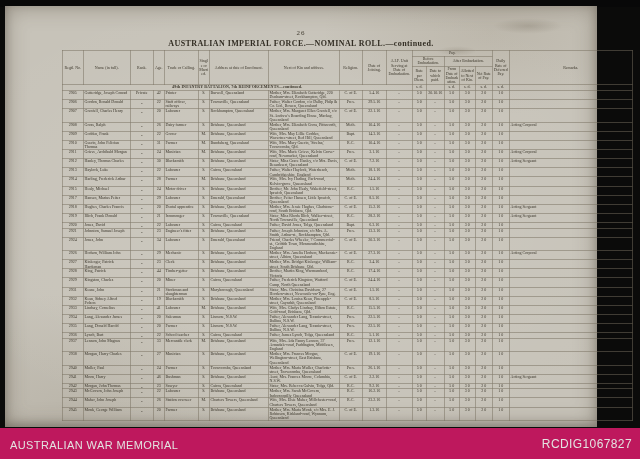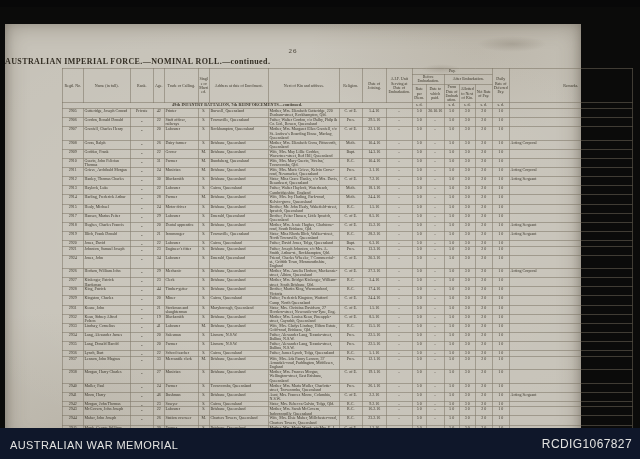--- a/index.html
+++ b/index.html
@@ -2,35 +2,36 @@
 <html><head>
 <meta charset="utf-8">
 <style>
   html,body{margin:0;padding:0;}
   body{
     width:640px;height:459px;position:relative;overflow:hidden;
     background:#0b0b0a;font-family:"Liberation Serif",serif;
   }
   
   .paper{
-    position:absolute;left:5px;top:24px;width:576px;height:421px;
+    position:absolute;left:5px;top:6px;width:576px;height:421px;
     background:#c7c3b9;
     background-image:
       radial-gradient(ellipse 240px 120px at 82% 6%, rgba(140,128,108,.18), rgba(0,0,0,0) 70%),
       radial-gradient(ellipse 300px 160px at 10% 95%, rgba(120,110,92,.15), rgba(0,0,0,0) 70%),
       radial-gradient(ellipse 500px 300px at 50% 50%, rgba(255,255,250,.10), rgba(0,0,0,0) 80%);
     box-shadow:inset 0 0 22px rgba(62,52,38,.38), inset 0 -3px 8px rgba(30,25,18,.25);
+    padding-left:16px;
   }
   .stain{position:absolute;border-radius:50%;pointer-events:none;}
   .stain.s1{right:34px;top:12px;width:70px;height:16px;background:radial-gradient(rgba(96,86,70,.22),rgba(0,0,0,0) 70%);}
   .stain.s2{right:120px;top:40px;width:40px;height:10px;background:radial-gradient(rgba(96,86,70,.18),rgba(0,0,0,0) 70%);}
 
   .pageno{position:absolute;top:23px;left:0;right:0;text-align:center;
     font-size:7px;color:#454034;letter-spacing:1px;}
-  .doc-title{position:absolute;top:33px;left:0;right:0;text-align:left;
+  .doc-title{position:absolute;top:33px;left:0;right:0;text-align:center;
     font-size:8px;font-weight:bold;color:#332e24;letter-spacing:.4px;}
 
   
   .table-clip{position:absolute;left:57px;top:44px;width:572px;height:372px;overflow:hidden;}
   .table-scale{width:1140px;transform:scale(.5);transform-origin:0 0;}
   table.roll{border-collapse:collapse;width:1140px;table-layout:fixed;color:#3a352a;}
   table.roll th, table.roll td{
     border:1px solid #766e5e;padding:0 2px;vertical-align:top;
     font-family:"Liberation Serif",serif;font-size:8px;line-height:1.08;
     overflow:hidden;word-wrap:break-word;
@@ -41,21 +42,21 @@
   td.section-cell{font-weight:bold;text-align:center;font-size:8.5px;letter-spacing:.3px;vertical-align:middle;}
   
   tr.data-row td:nth-child(1){text-align:center;}
   tr.data-row td:nth-child(3),tr.data-row td:nth-child(4),tr.data-row td:nth-child(6),
   tr.data-row td:nth-child(9),tr.data-row td:nth-child(10),tr.data-row td:nth-child(11),
   tr.data-row td:nth-child(12),tr.data-row td:nth-child(13),tr.data-row td:nth-child(14),
   tr.data-row td:nth-child(15),tr.data-row td:nth-child(16),tr.data-row td:nth-child(17){text-align:center;}
 
   
   .top-bar{position:absolute;left:0;top:0;width:640px;height:7px;background:#080808;}
-  .footer-bar{position:absolute;left:0;bottom:0;width:640px;height:31px;background:#0f172a;}
+  .footer-bar{position:absolute;left:0;bottom:0;width:640px;height:31px;background:#be185d;}
   .footer-bar .left{
     position:absolute;left:10px;bottom:8px;color:#e3e3e1;
     font-family:"Liberation Sans",sans-serif;font-size:11px;letter-spacing:.4px;
   }
   .footer-bar .right{
     position:absolute;right:8px;bottom:8px;color:#e3e3e1;
     font-family:"Liberation Sans",sans-serif;font-size:12px;letter-spacing:.4px;
   }
 </style>
 </head>

